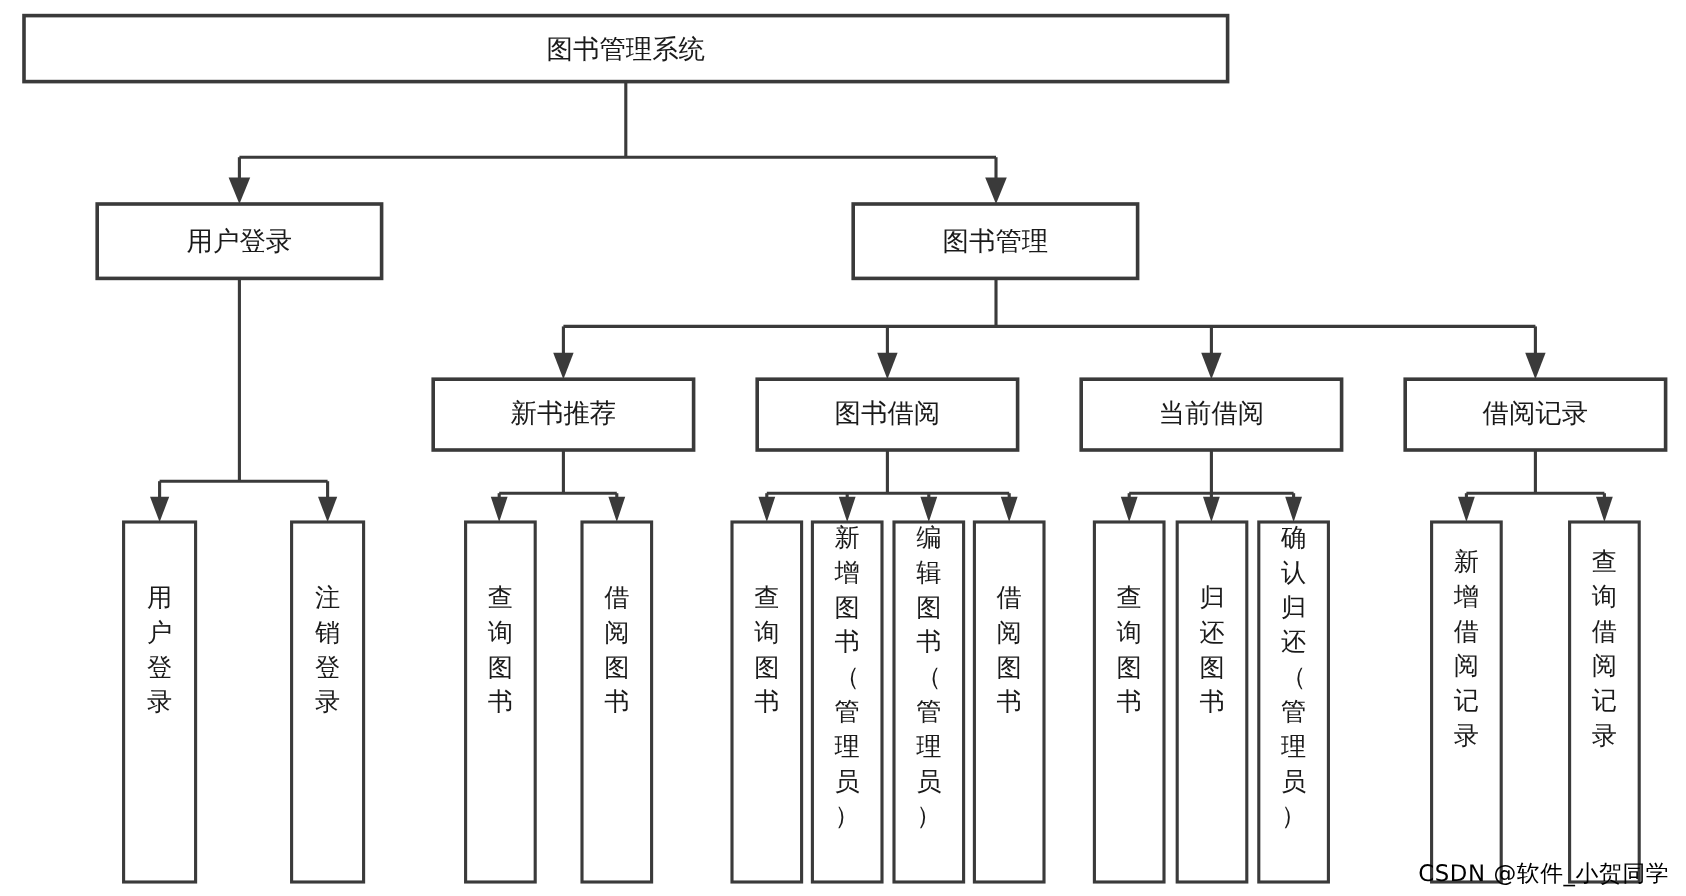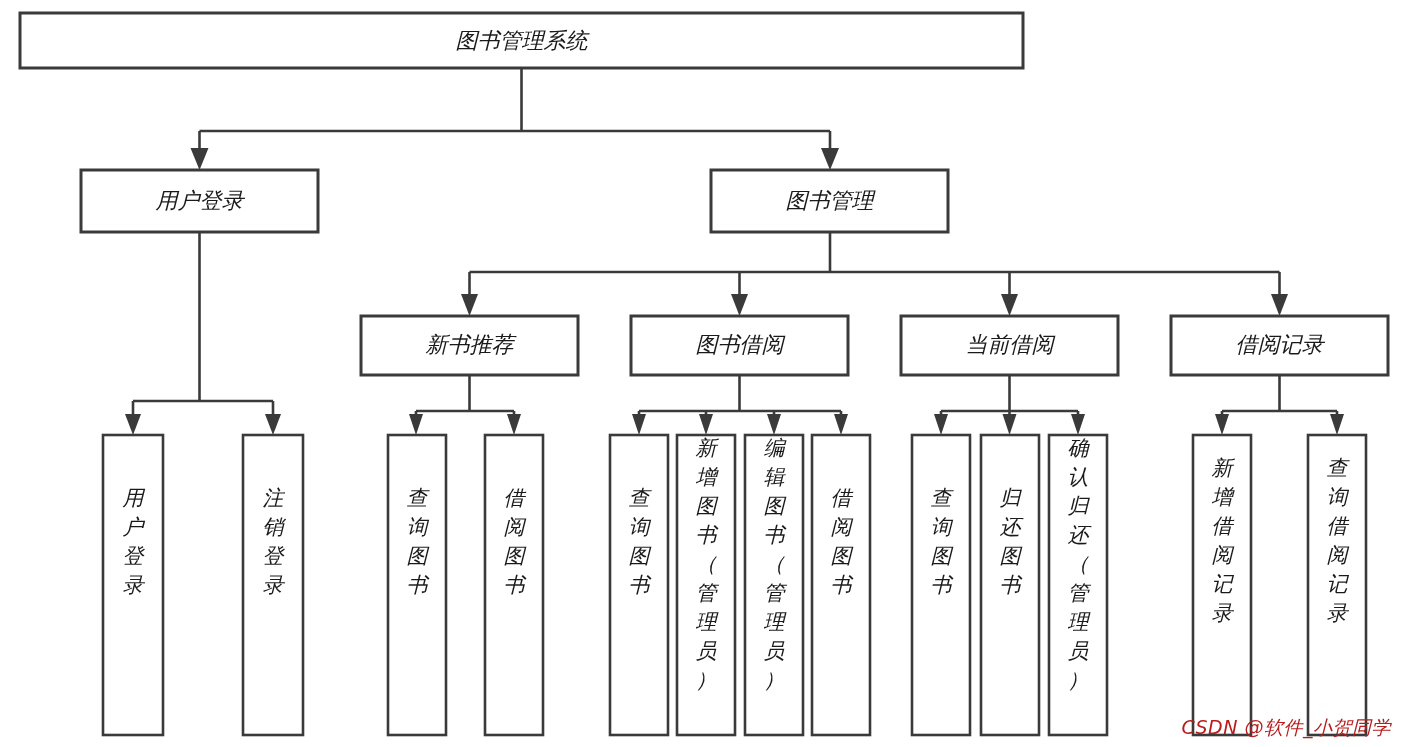--- a/index.html
+++ b/index.html
@@ -13,21 +13,20 @@
     font-family: "DejaVu Sans", "Liberation Sans", sans-serif;
     overflow: hidden;
     position: relative;
   }
   #diagram-root {
     position: absolute;
     left: 0;
     top: 0;
     width: 1405px;
     height: 747px;
-    font-style: italic;
   }
   svg.diagram {
     display: block;
     width: 1405px;
     height: 747px;
   }
   .node-box {
     fill: #ffffff;
     stroke: #3a3a3a;
     stroke-width: 3;
@@ -58,21 +57,21 @@
     font-size: 21px;
     fill: #1a1a1a;
     text-anchor: middle;
   }
   .watermark {
     position: absolute;
     right: 14px;
     bottom: 6px;
     font-family: "DejaVu Sans", "Liberation Sans", sans-serif;
     font-size: 19px;
-    color: #b91c1c;
+    color: #000000;
     letter-spacing: 0.5px;
     white-space: nowrap;
     pointer-events: none;
   }
 </style>
 </head>
 <body>
 
 <div id="diagram-root">
   <svg class="diagram" viewBox="0 0 1405 747">

